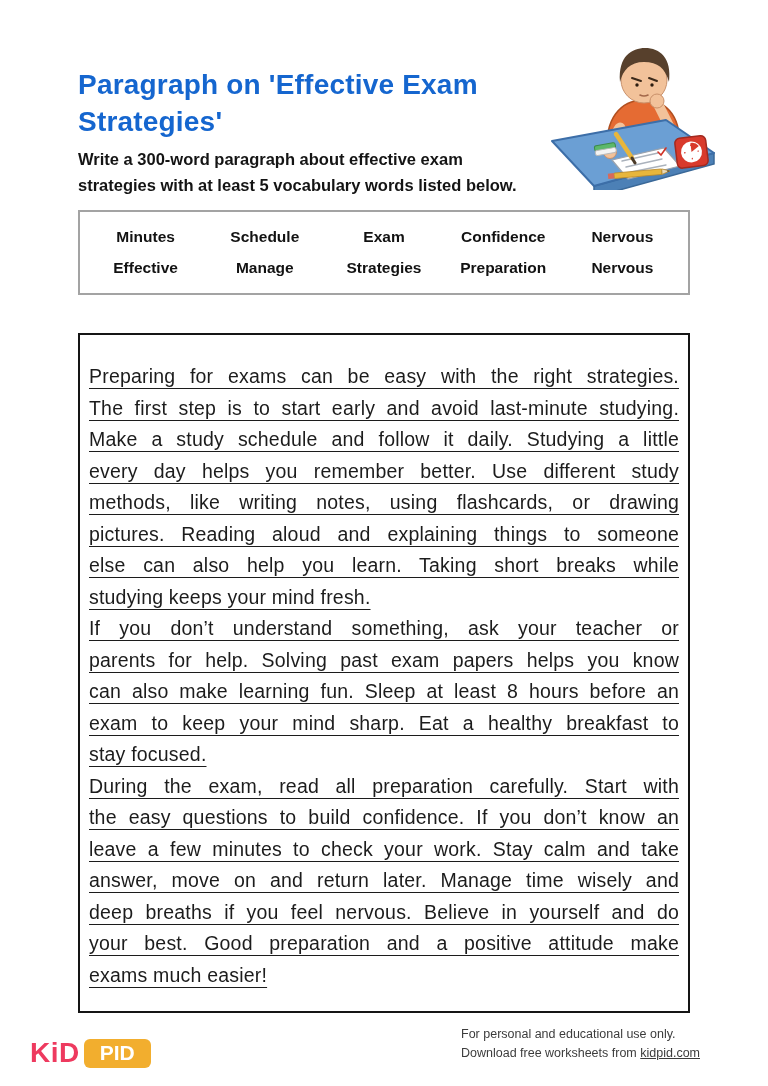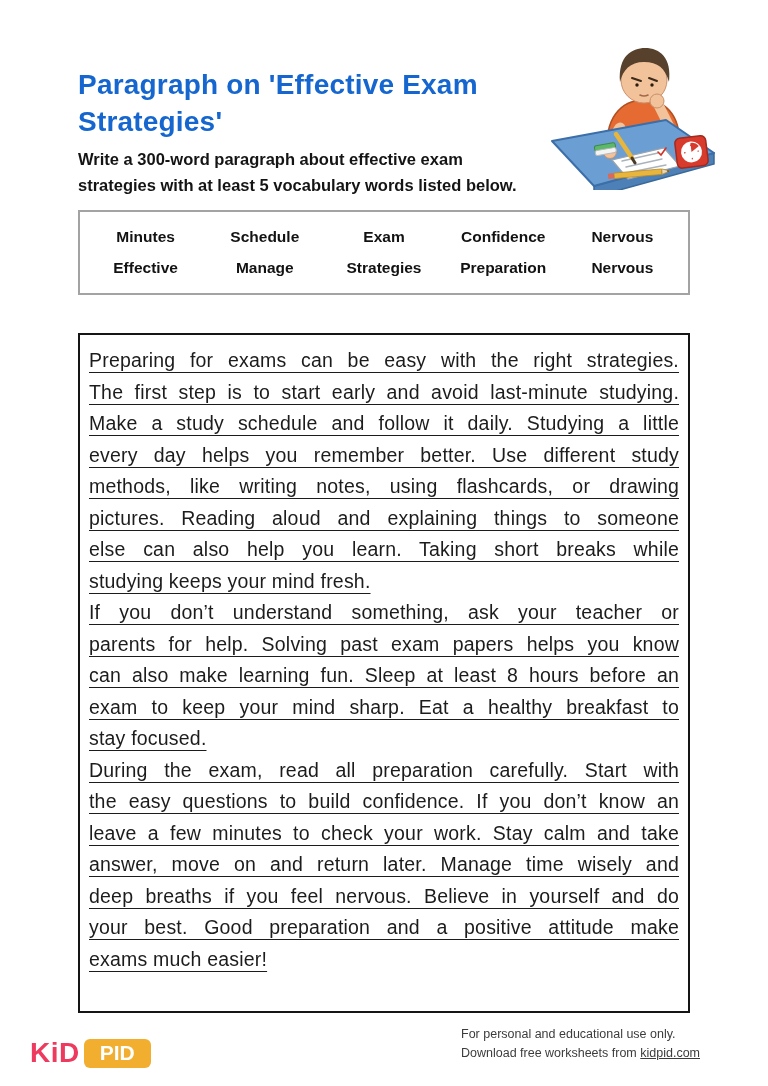--- a/index.html
+++ b/index.html
@@ -69,21 +69,21 @@
   }
 
   
   .para-box {
     position: absolute;
     left: 78px;
     top: 333px;
     width: 612px;
     height: 680px;
     border: 2px solid #151515;
-    padding: 10px 9px 0 9px;
+    padding: 26px 9px 0 9px;
   }
   .pline {
     font-size: 19.5px;
     line-height: 31.5px;
     color: #1c1c1c;
     letter-spacing: 0.2px;
     text-decoration: underline;
     text-decoration-thickness: 1.4px;
     text-underline-offset: 5px;
     white-space: nowrap;

